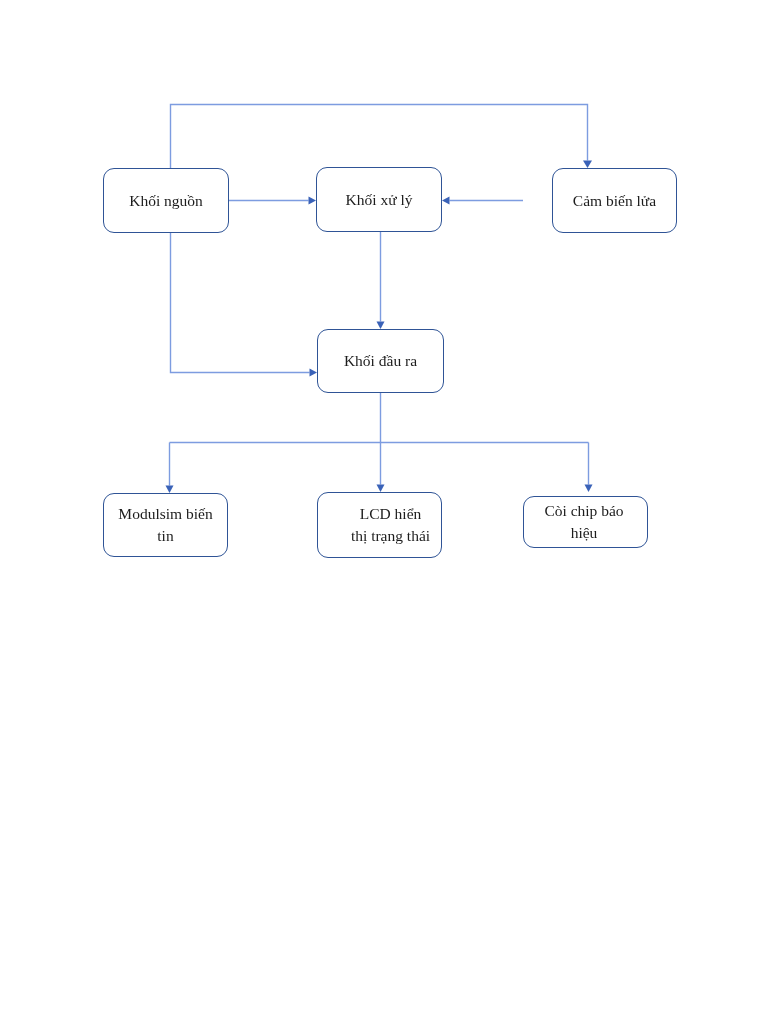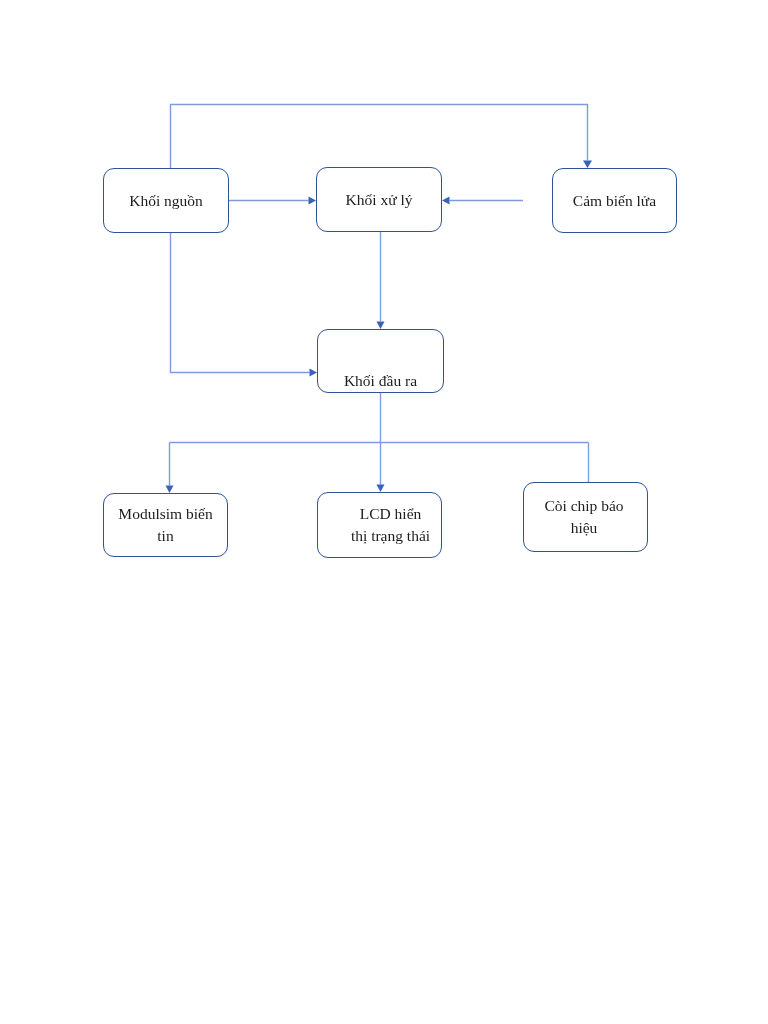--- a/index.html
+++ b/index.html
@@ -99,29 +99,29 @@
   </div>
 
   <div class="node" style="left:316px; top:167px; width:126px; height:65px;justify-content:center;">
     <span>Khối xử lý</span>
   </div>
 
   <div class="node" style="left:523px; top:168px; width:125px; height:65px;margin-left:29px;">
     <span>Cảm biến lửa</span>
   </div>
 
-  <div class="node" style="left:317px; top:329px; width:127px; height:64px;align-items:flex-end;">
+  <div class="node" style="left:317px; top:329px; width:127px; height:64px;">
     <span>Khối đầu ra</span>
   </div>
 
   <div class="node" style="left:103px; top:493px; width:125px; height:64px;">
     <span>Modulsim biến tin</span>
   </div>
 
   <div class="node" style="left:317px; top:492px; width:125px; height:66px;padding-left:32px;">
     <span>LCD hiển thị trạng thái</span>
   </div>
 
-  <div class="node" style="left:523px; top:482px; width:125px; height:70px;padding-left:7px;">
+  <div class="node" style="left:523px; top:496px; width:125px; height:52px;padding-left:7px;">
     <span>Còi chip báo hiệu</span>
   </div>
 
 </div>
 
 </body></html>

